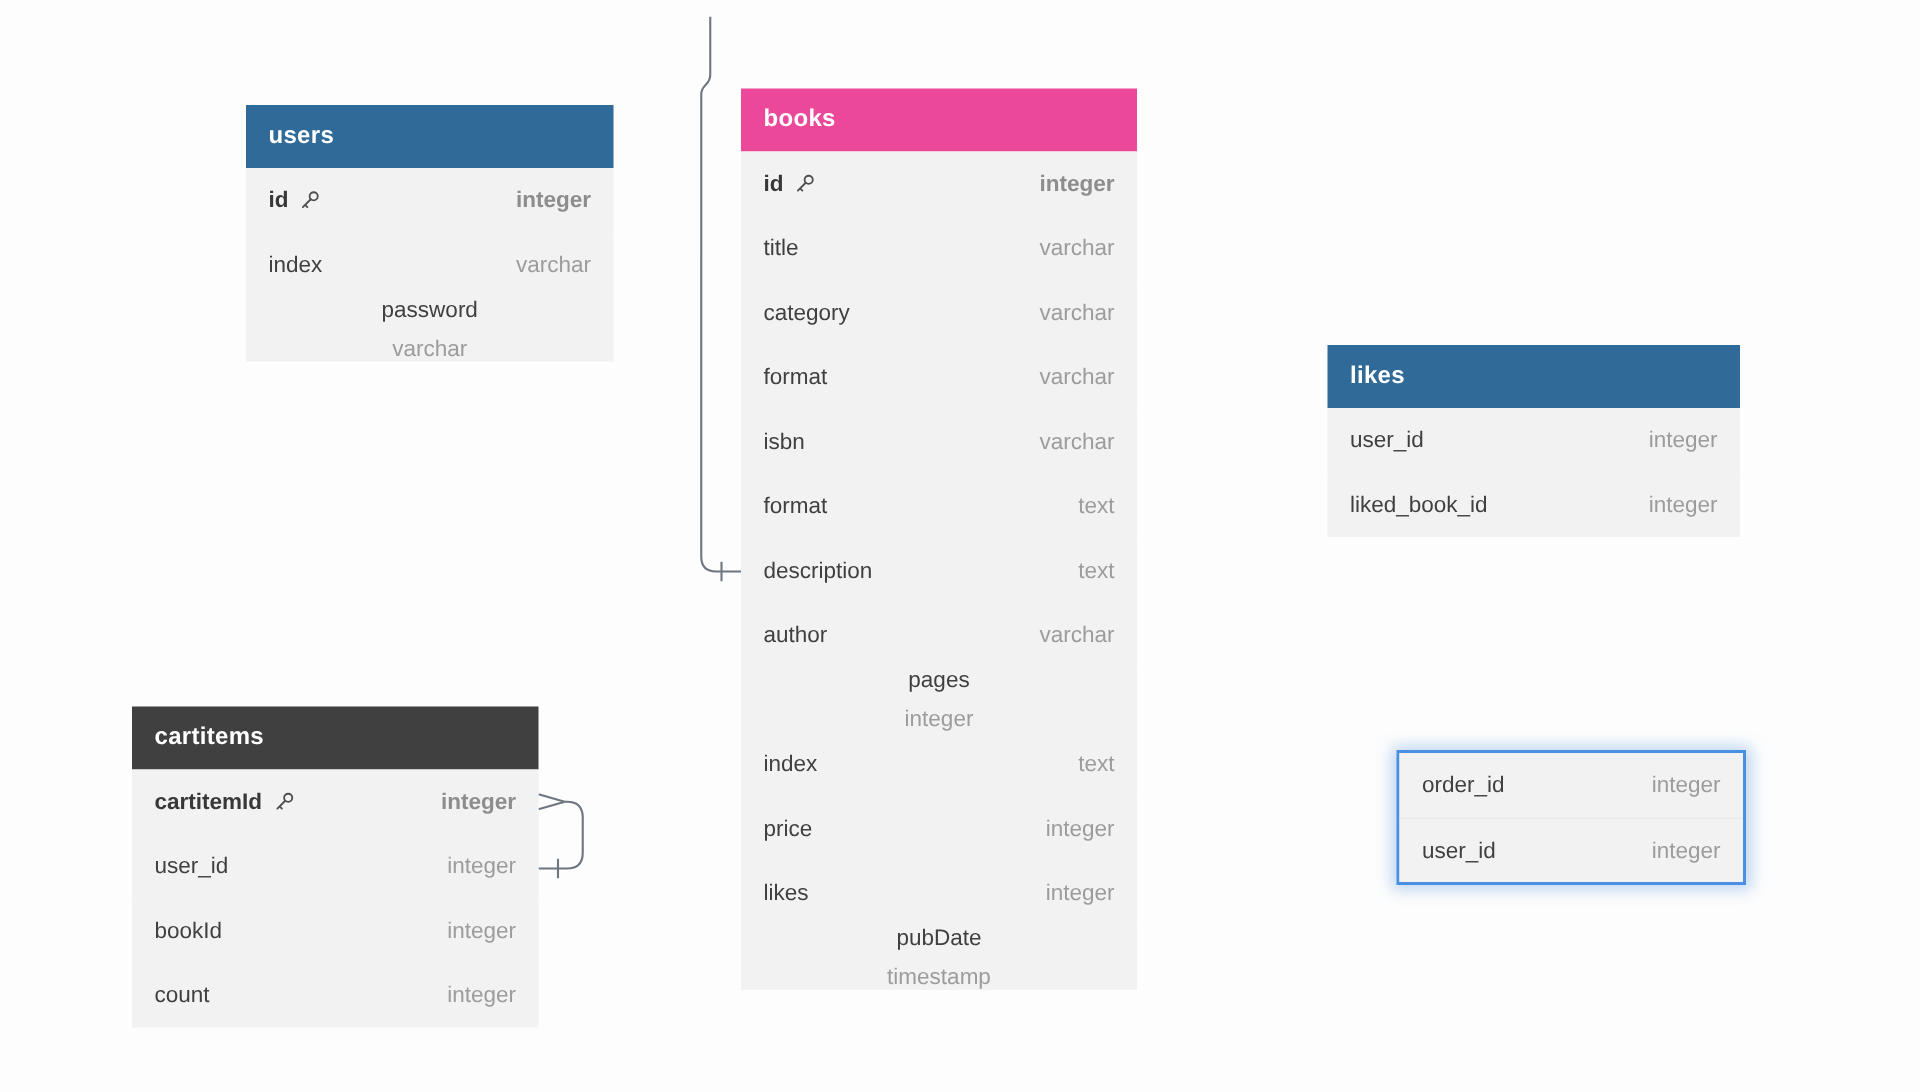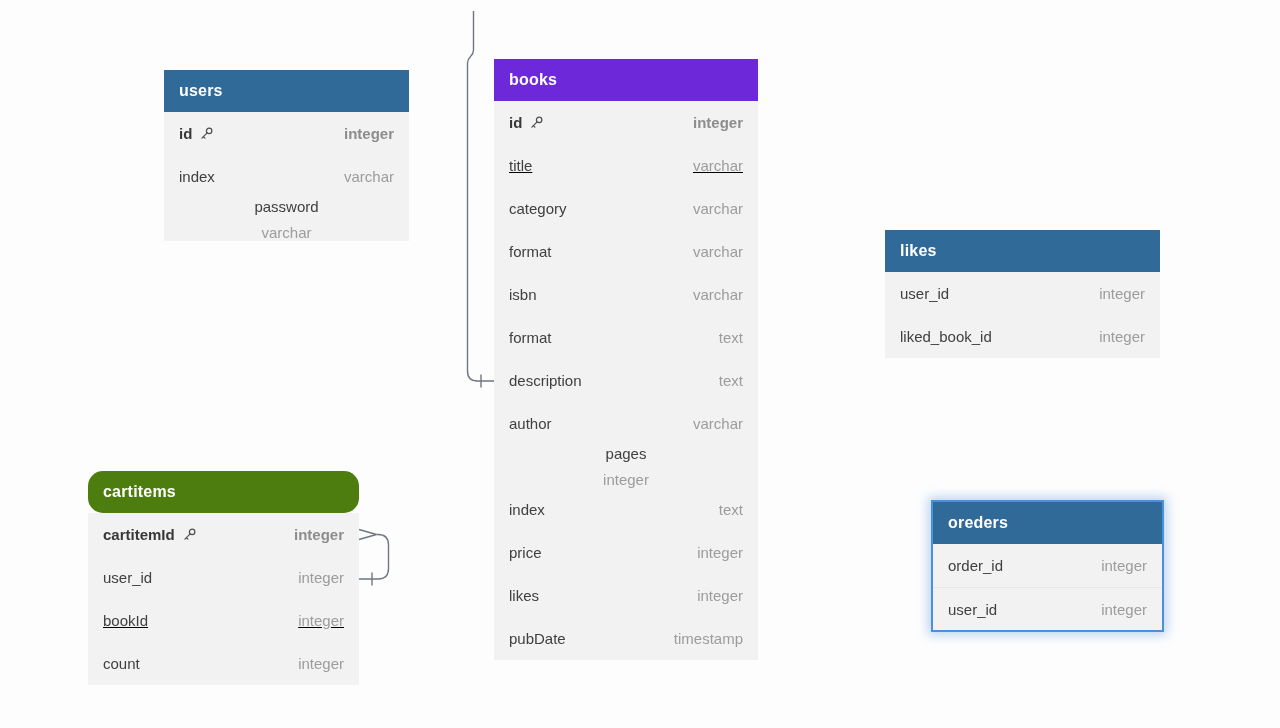--- a/index.html
+++ b/index.html
@@ -107,36 +107,36 @@
         <span class="fld-type">varchar</span>
       </div>
       <div class="tbl-row" style="background: rgb(242, 242, 242); flex-direction: column;">
         <span class="fld-name">
           <span>password</span>
         </span>
         <span class="fld-type">varchar</span>
       </div>
     </div>
     <div class="db-table" style="left: 494px; top: 48px; width: 264px;">
-      <div class="tbl-header" style="background: #6d28d9;">
+      <div class="tbl-header" style="background: #ec4899;">
         <span>books</span>
       </div>
       <div class="tbl-row pk" style="background: rgb(242, 242, 242);">
         <span class="fld-name">
           <span>id</span>
           <span class="key-icon">
             <svg width="15" height="15" viewBox="0 0 16 16" xmlns="http://www.w3.org/2000/svg">
               <circle cx="10.8" cy="5.2" r="2.9" stroke="#4f4f4f" stroke-width="1.3" fill="none"></circle>
               <path d="M8.7 7.3 L3.1 12.9 M4.7 11.3 L6.3 12.9" stroke="#4f4f4f" stroke-width="1.3" fill="none" stroke-linecap="round"></path>
             </svg>
           </span>
         </span>
         <span class="fld-type">integer</span>
       </div>
-      <div class="tbl-row" style="background: rgb(242, 242, 242); text-decoration: underline;">
+      <div class="tbl-row" style="background: rgb(242, 242, 242);">
         <span class="fld-name">
           <span>title</span>
         </span>
         <span class="fld-type">varchar</span>
       </div>
       <div class="tbl-row" style="background: rgb(242, 242, 242);">
         <span class="fld-name">
           <span>category</span>
         </span>
         <span class="fld-type">varchar</span>
@@ -188,21 +188,21 @@
           <span>price</span>
         </span>
         <span class="fld-type">integer</span>
       </div>
       <div class="tbl-row" style="background: rgb(242, 242, 242);">
         <span class="fld-name">
           <span>likes</span>
         </span>
         <span class="fld-type">integer</span>
       </div>
-      <div class="tbl-row" style="background: rgb(242, 242, 242);">
+      <div class="tbl-row" style="background: rgb(242, 242, 242); flex-direction: column;">
         <span class="fld-name">
           <span>pubDate</span>
         </span>
         <span class="fld-type">timestamp</span>
       </div>
     </div>
     <div class="db-table" style="left: 885px; top: 219px; width: 275px;">
       <div class="tbl-header" style="background: rgb(47, 106, 153);">
         <span>likes</span>
       </div>
@@ -213,58 +213,55 @@
         <span class="fld-type">integer</span>
       </div>
       <div class="tbl-row" style="background: rgb(242, 242, 242);">
         <span class="fld-name">
           <span>liked_book_id</span>
         </span>
         <span class="fld-type">integer</span>
       </div>
     </div>
     <div class="db-table" style="left: 88px; top: 460px; width: 271px;">
-      <div class="tbl-header" style="background: #4d7c0f; border-radius: 15px;">
+      <div class="tbl-header" style="background: #404040;">
         <span>cartitems</span>
       </div>
       <div class="tbl-row pk" style="background: rgb(242, 242, 242);">
         <span class="fld-name">
           <span>cartitemId</span>
           <span class="key-icon">
             <svg width="15" height="15" viewBox="0 0 16 16" xmlns="http://www.w3.org/2000/svg">
               <circle cx="10.8" cy="5.2" r="2.9" stroke="#4f4f4f" stroke-width="1.3" fill="none"></circle>
               <path d="M8.7 7.3 L3.1 12.9 M4.7 11.3 L6.3 12.9" stroke="#4f4f4f" stroke-width="1.3" fill="none" stroke-linecap="round"></path>
             </svg>
           </span>
         </span>
         <span class="fld-type">integer</span>
       </div>
       <div class="tbl-row" style="background: rgb(242, 242, 242);">
         <span class="fld-name">
           <span>user_id</span>
         </span>
         <span class="fld-type">integer</span>
       </div>
-      <div class="tbl-row" style="background: rgb(242, 242, 242); text-decoration: underline;">
+      <div class="tbl-row" style="background: rgb(242, 242, 242);">
         <span class="fld-name">
           <span>bookId</span>
         </span>
         <span class="fld-type">integer</span>
       </div>
       <div class="tbl-row" style="background: rgb(242, 242, 242);">
         <span class="fld-name">
           <span>count</span>
         </span>
         <span class="fld-type">integer</span>
       </div>
     </div>
     <div class="db-table selected" style="left: 931px; top: 489px; width: 233px;">
-      <div class="tbl-header" style="background: rgb(47, 106, 153);">
-        <span>oreders</span>
-      </div>
       <div class="tbl-row" style="background: rgb(242, 242, 242);">
         <span class="fld-name">
           <span>order_id</span>
         </span>
         <span class="fld-type">integer</span>
       </div>
       <div class="tbl-row" style="background: rgb(242, 242, 242);">
         <span class="fld-name">
           <span>user_id</span>
         </span>

